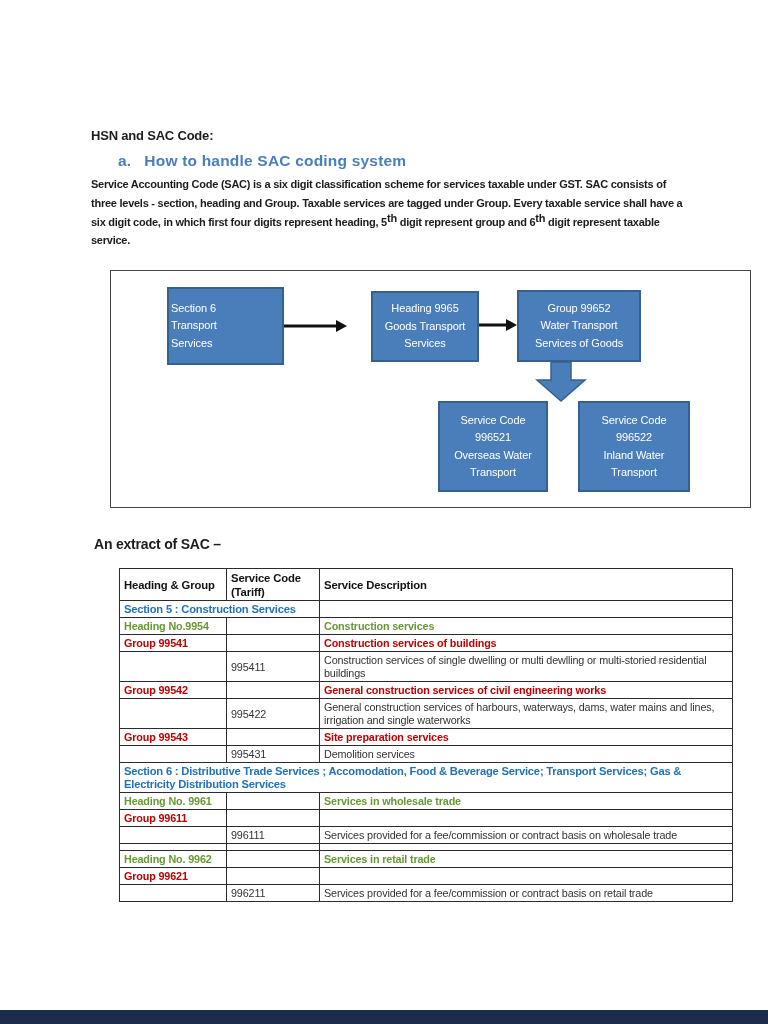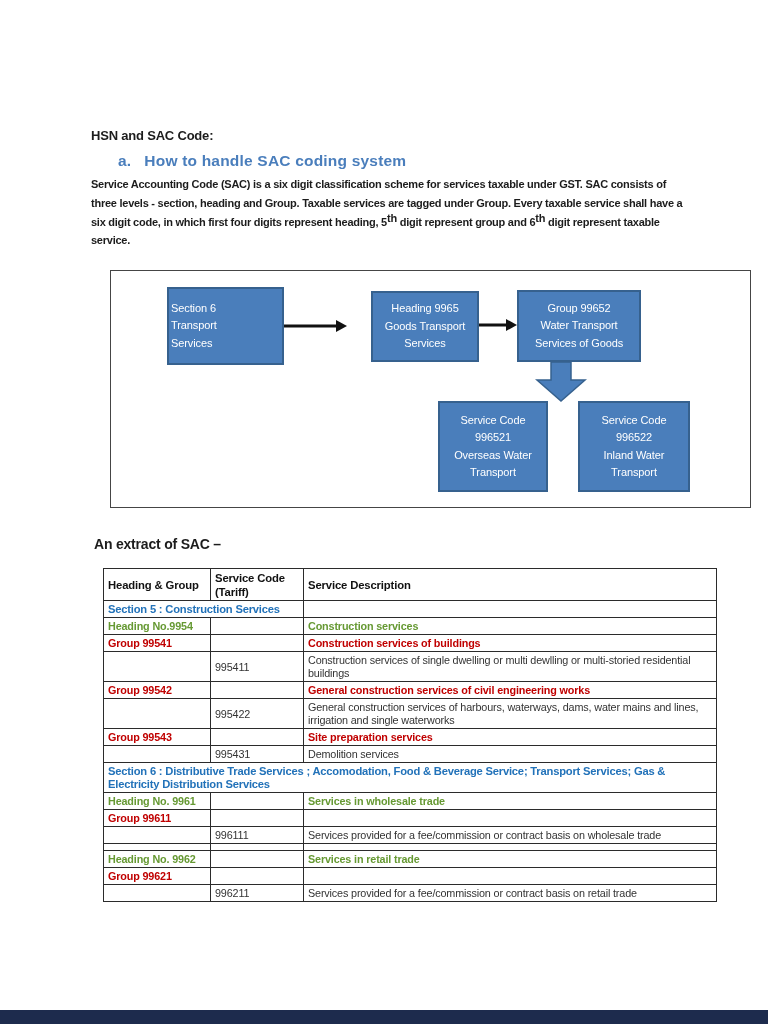--- a/index.html
+++ b/index.html
@@ -54,21 +54,21 @@
   .fbox-4{left:467px;top:130px;width:112px;height:91px;}
   .harrow{position:absolute;}
   .harrow-1{left:173px;top:48px;}
   .harrow-2{left:348px;top:47px;}
   .darrow{position:absolute;left:424px;top:91px;}
   .extract-label{
     position:absolute;left:94px;top:536px;
     font-size:14px;font-weight:bold;color:var(--ink);letter-spacing:-0.2px;
   }
   table.sac{
-    position:absolute;left:103px;top:568px;width:613px;
+    position:absolute;left:119px;top:568px;width:613px;
     border-collapse:collapse;table-layout:fixed;
     font-size:10.8px;color:var(--desc);letter-spacing:-0.15px;
   }
   table.sac th,table.sac td{
     border:1px solid var(--tborder);padding:2px 4px 1px 4px;
     vertical-align:middle;line-height:13px;overflow:hidden;
   }
   table.sac th{
     font-size:11.3px;color:#111;text-align:left;height:26px;line-height:14px;
     font-weight:bold;

